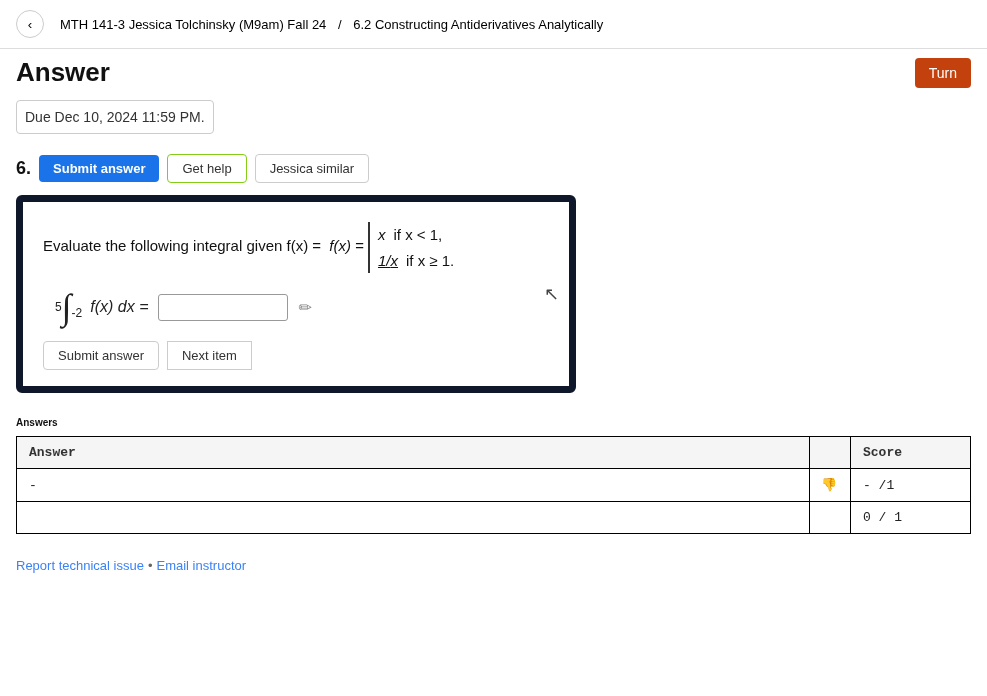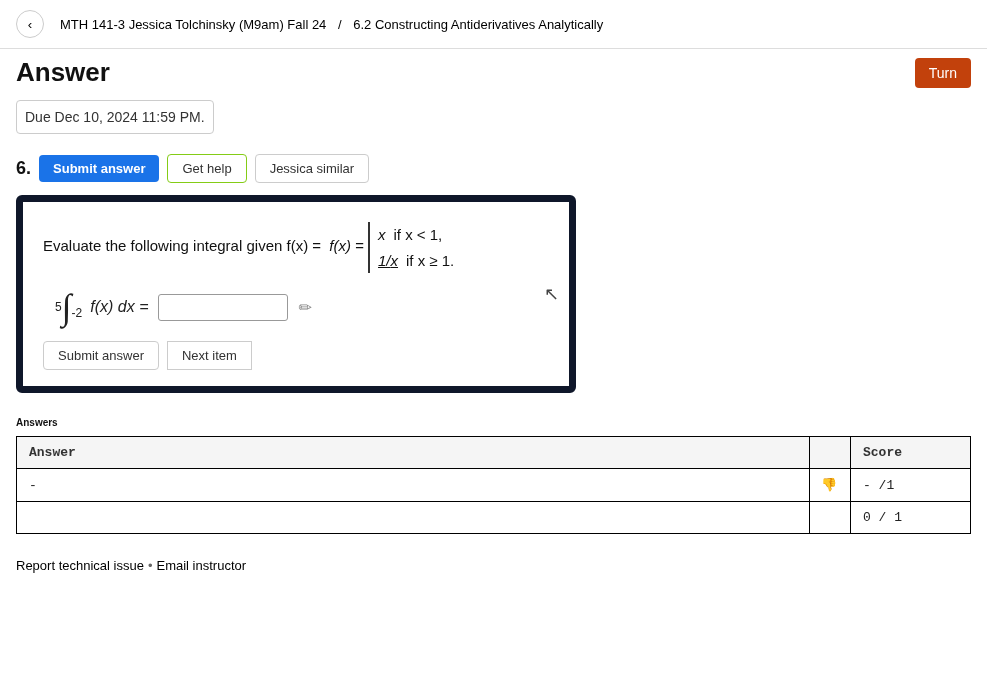--- a/index.html
+++ b/index.html
@@ -259,21 +259,21 @@
 
     .footer-links {
       padding: 12px 16px;
       font-size: 13px;
       color: #666;
       display: flex;
       gap: 4px;
     }
 
     .footer-links a {
-      color: #000000;
+      color: #3b82f6;
       text-decoration: none;
     }
   </style>
 </head>
 <body>
 
 
 
 
 <div class="top-bar">

